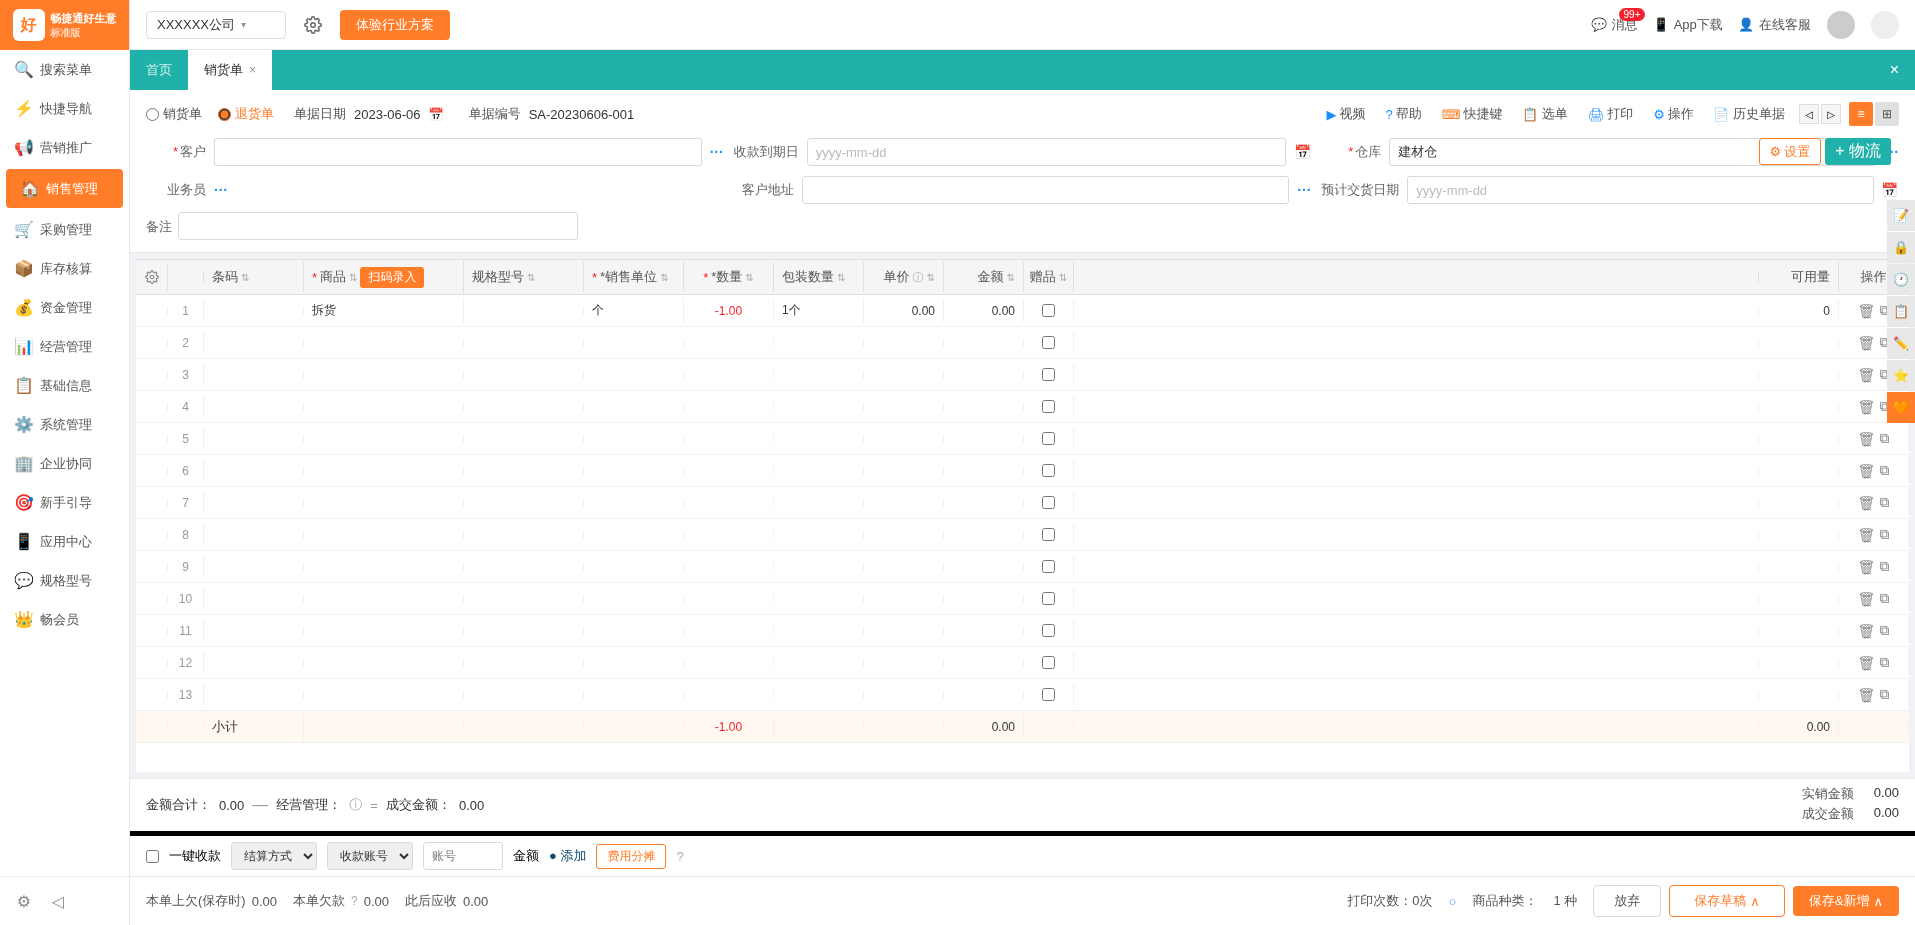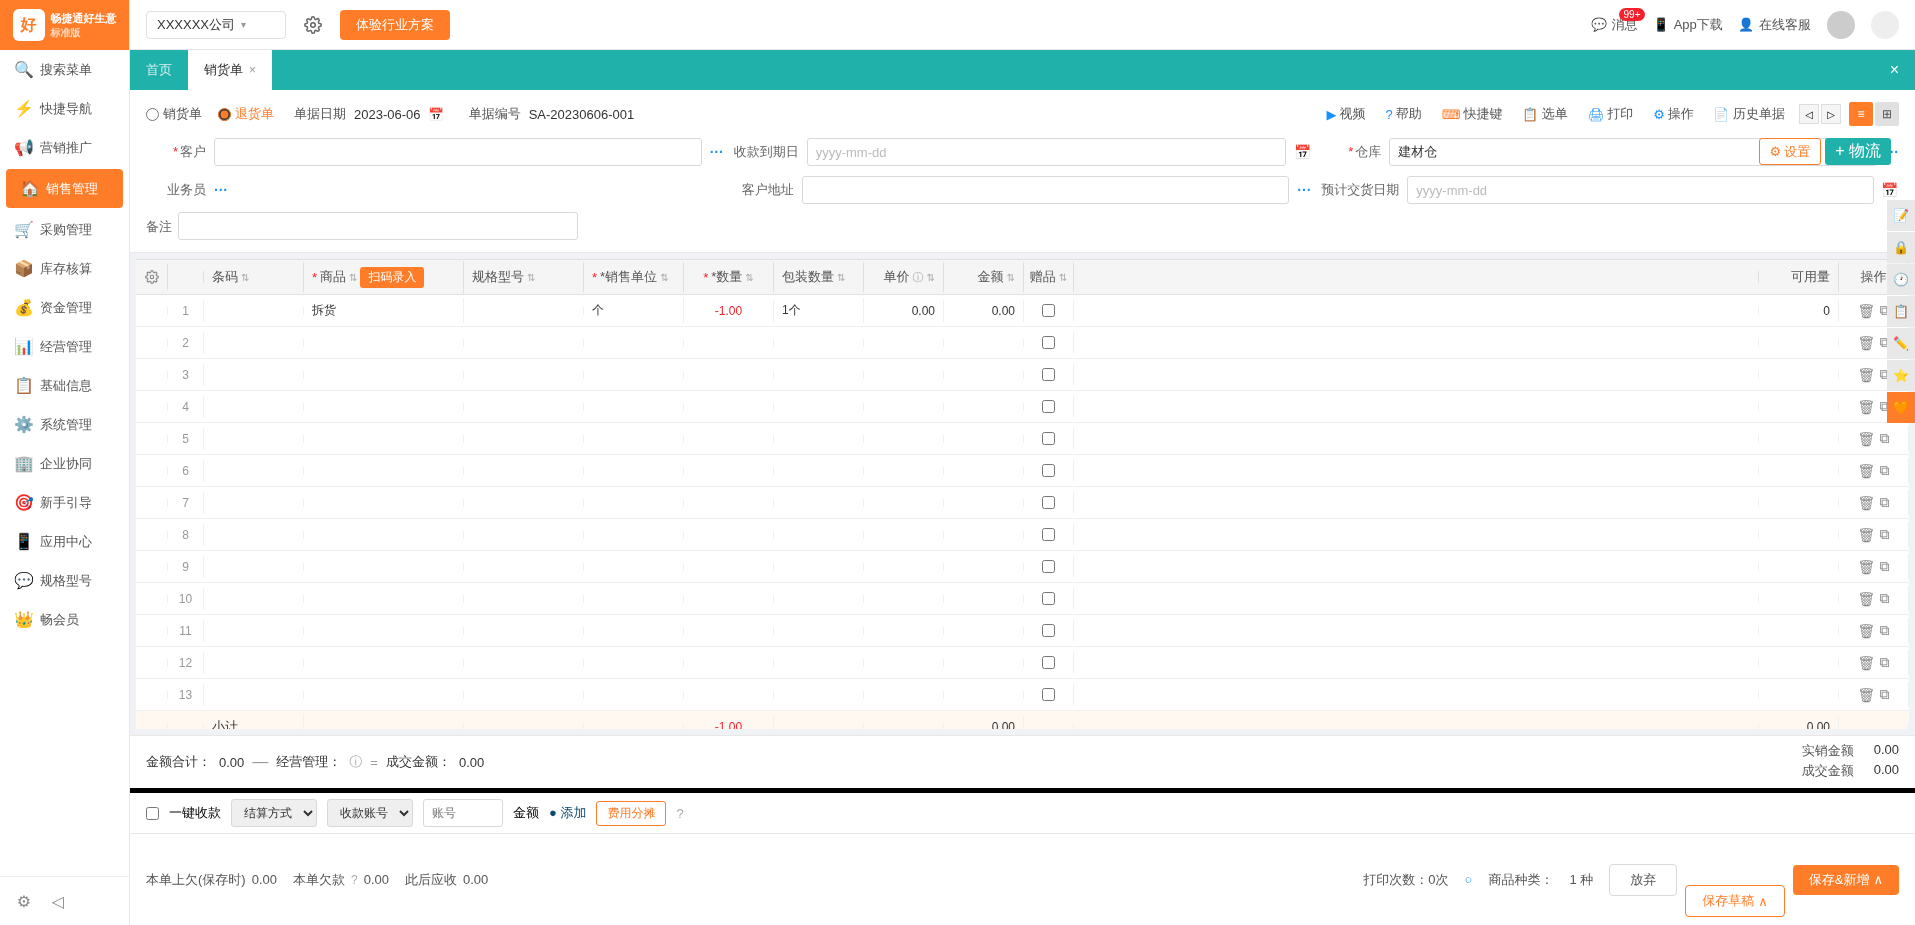--- a/index.html
+++ b/index.html
@@ -209,22 +209,22 @@
     .bottom-info { display: flex; align-items: center; gap: 6px; font-size: 12px; color: #555; }
     .bottom-info .q-icon { color: #aaa; cursor: pointer; font-size: 12px; }
     .bottom-middle { margin-left: auto; display: flex; align-items: center; gap: 16px; font-size: 12px; color: #555; }
     .bottom-right { display: flex; align-items: center; gap: 8px; }
     .discard-btn {
       border: 1px solid #d9d9d9; background: white; color: #555;
       border-radius: 4px; padding: 6px 20px; cursor: pointer; font-size: 13px;
     }
     .save-draft-btn {
       border: 1px solid #ff7c28; color: #ff7c28; background: white;
-      border-radius: 4px; padding: 6px 16px; cursor: pointer; font-size: 13px;
-      display: flex; align-items: center; gap: 4px; margin-top: 43px;
+      border-radius: 4px; padding: 6px 24px; cursor: pointer; font-size: 13px;
+      display: flex; align-items: center; gap: 4px;
     }
     .save-new-btn {
       background: #ff7c28; color: white; border: none;
       border-radius: 4px; padding: 6px 16px; cursor: pointer; font-size: 13px;
       display: flex; align-items: center; gap: 4px;
     }
     .summary-box {
       margin-left: auto; text-align: right; font-size: 13px; color: #555;
     }
     .summary-box .row { display: flex; justify-content: flex-end; gap: 20px; margin-bottom: 2px; }

